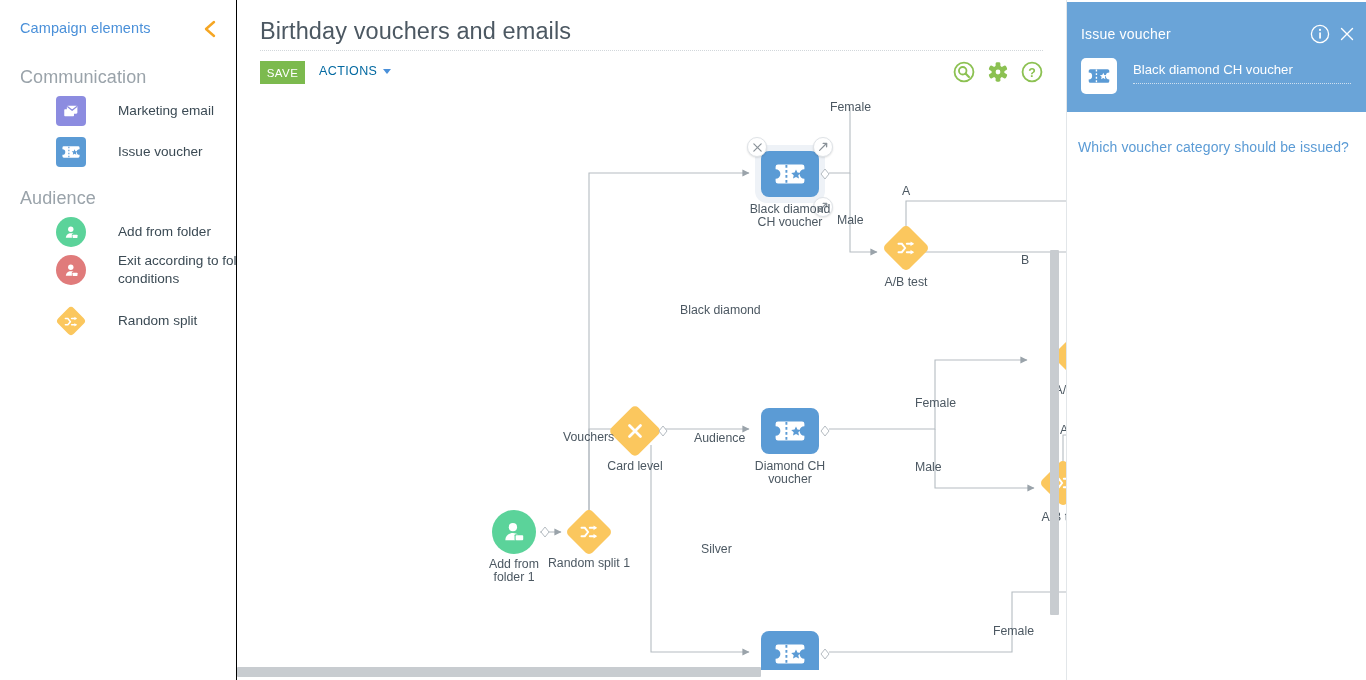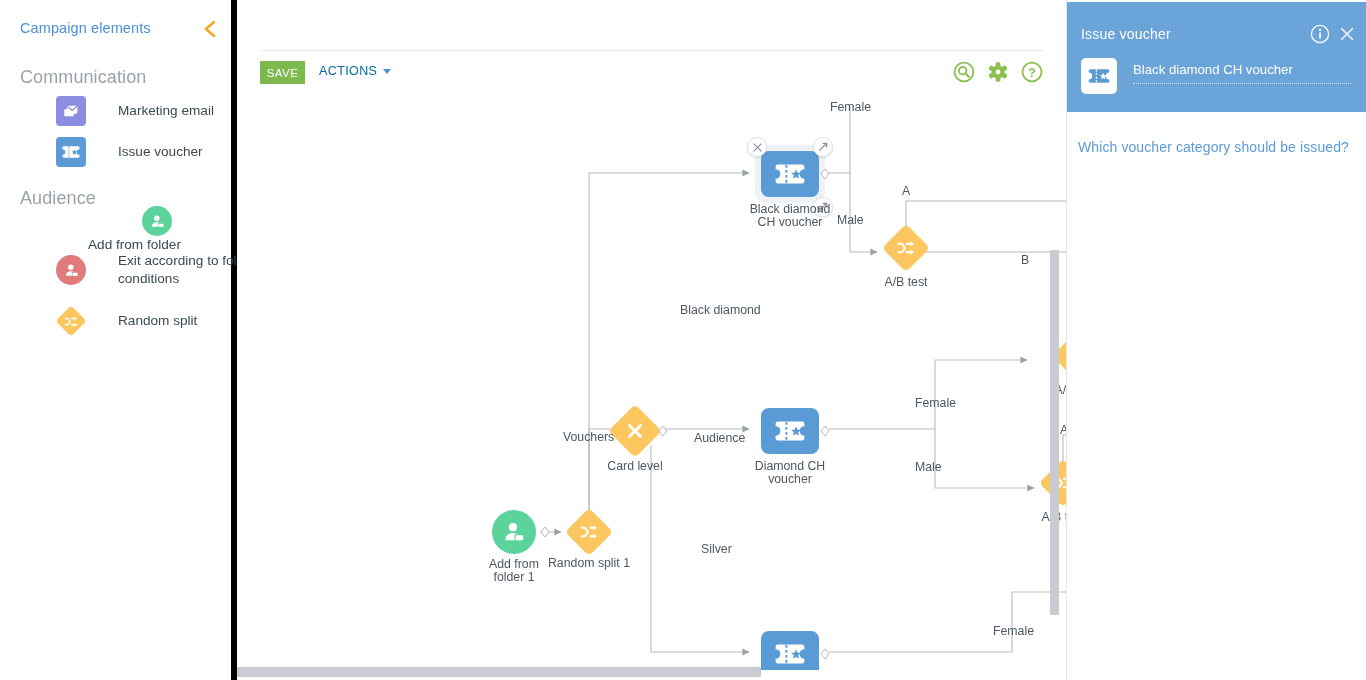--- a/index.html
+++ b/index.html
@@ -10,21 +10,21 @@
     font-family: "Liberation Sans", sans-serif;
     color: #3b4a54;
   }
   #app { position: relative; width: 1366px; height: 680px; }
 
   
   #sidebar {
     position: absolute; left: 0; top: 0;
     width: 237px; height: 680px;
     background: #ffffff;
-    border-right: 6px solid #000000;
+    border-right: 1px solid #000000;
   }
   #sidebar-header {
     position: absolute; left: 0; top: 18px; width: 237px; height: 30px;
   }
   #sidebar-title {
     position: absolute; left: 20px; top: 2px;
     font-size: 14.5px; color: #4a90d9; letter-spacing: .1px;
   }
   #collapse-btn {
     position: absolute; left: 198px; top: -2px;
@@ -235,21 +235,21 @@
             <line x1="11" y1="2.5" x2="11" y2="17.5" stroke="#5b9bd5" stroke-width="1.6" stroke-dasharray="2.2 2"></line>
             <path d="M19 6.2 l1.2 2.6 2.8 .3 -2.1 1.9 .6 2.8 -2.5 -1.4 -2.5 1.4 .6 -2.8 -2.1 -1.9 2.8 -.3 z" fill="#5b9bd5"></path>
           </svg>
         </div>
       </div>
       <div class="pal-label">Issue voucher</div>
     </div>
 
     <div class="group-label" style="top:188px;">Audience</div>
 
-    <div class="pal-item" style="top:206px;flex-direction:column;">
+    <div class="pal-item" style="top:217px;">
       <div class="pal-icon">
         <div class="circ" style="background:#5bd39a;">
           <svg width="17" height="17" viewBox="0 0 24 24">
             <circle cx="11" cy="7.5" r="3.8" fill="#ffffff"></circle>
             <path d="M4 19.5 c0-4 3.2-6.6 7-6.6 s7 2.6 7 6.6 z" fill="#ffffff"></path>
             <rect x="12.5" y="14" width="8.5" height="6" rx="1" fill="#5bd39a"></rect>
             <rect x="13.5" y="15" width="7" height="4.6" rx=".8" fill="#ffffff"></rect>
           </svg>
         </div>
       </div>
@@ -281,20 +281,21 @@
           </svg>
         </div>
       </div>
       <div class="pal-label">Random split</div>
     </div>
 
   </div>
 
   <div id="main">
 
+    <div id="page-title">Birthday vouchers and emails</div>
     <div id="title-rule"></div>
 
     <button id="save-btn">SAVE</button>
     <div id="actions-btn">
       <span>ACTIONS</span>
       <span id="actions-caret"></span>
     </div>
 
     <div class="tool-icon" id="tool-search">
       <svg width="22" height="22" viewBox="0 0 24 24">

